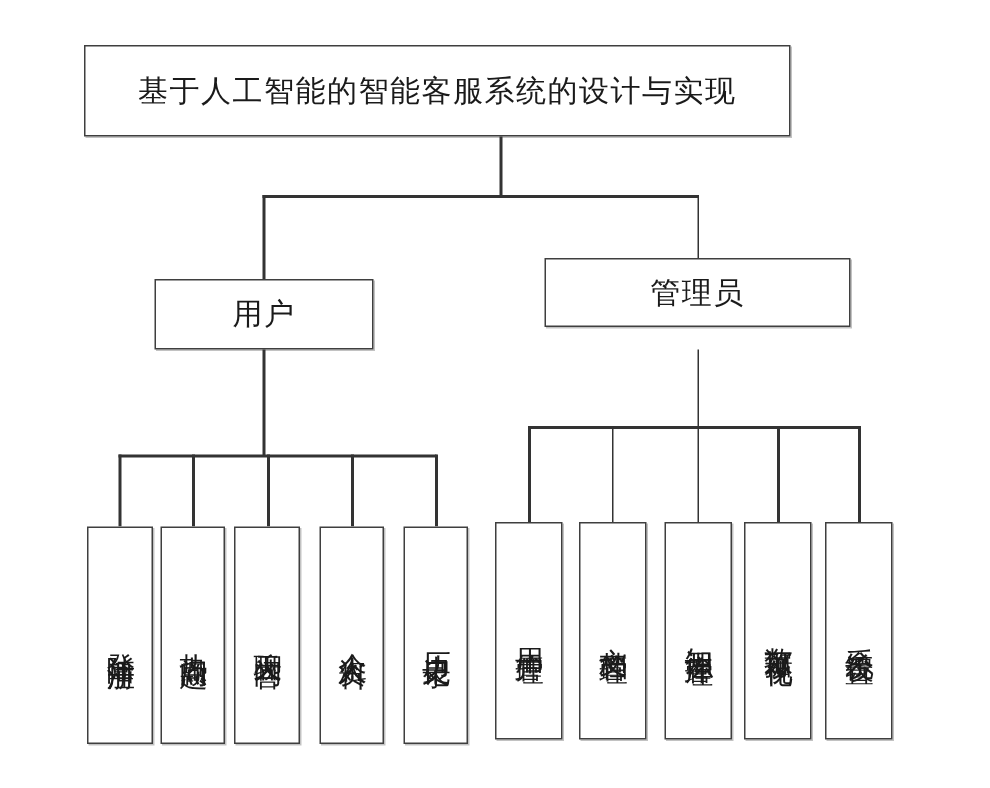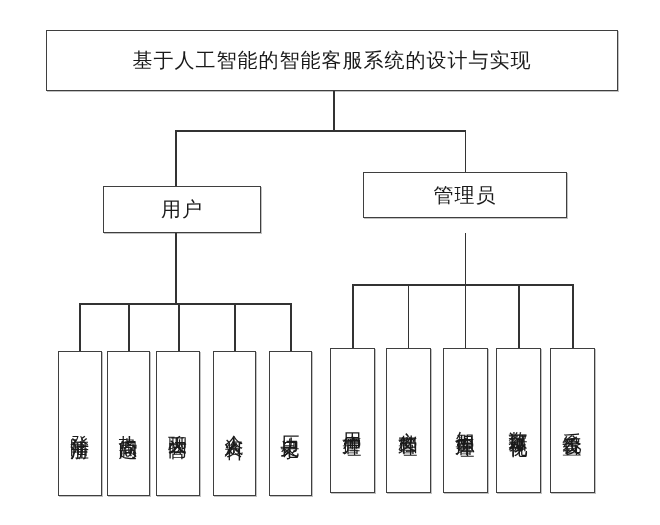--- a/index.html
+++ b/index.html
@@ -49,33 +49,33 @@
     background: var(--line, #333333);
   }
   .h { height: 1.5px; }
   .v { width: 1.5px; }
 </style>
 </head>
 <body>
 
 <div class="canvas">
 
-  <div class="node root-node" style="left:46px; top:30px; width:572px; height:61px;">
+  <div class="node root-node" style="left:56px; top:30px; width:471px; height:61px;">
     <span class="lbl">基于人工智能的智能客服系统的设计与实现</span>
   </div>
 
   <div class="line v" style="left:333px; top:91px; height:40px;"></div>
 
   <div class="line h" style="left:175px; top:130px; width:291px;"></div>
 
   <div class="line v" style="left:175px; top:130px; height:56px;"></div>
 
   <div class="line v" style="left:464.5px; top:130px; height:57px;"></div>
 
-  <div class="node branch-node" style="left:103px; top:186px; width:158px; height:47px;">
+  <div class="node branch-node" style="left:103px; top:186px; width:146px; height:47px;">
     <span class="lbl">用户</span>
   </div>
 
   <div class="node branch-node" style="left:363px; top:172px; width:204px; height:46px;">
     <span class="lbl">管理员</span>
   </div>
 
   <div class="line v" style="left:175px; top:233px; height:71px;"></div>
   <div class="line h" style="left:79px; top:303px; width:212px;"></div>
   <div class="line v" style="left:79px;  top:303px; height:48px;"></div>

